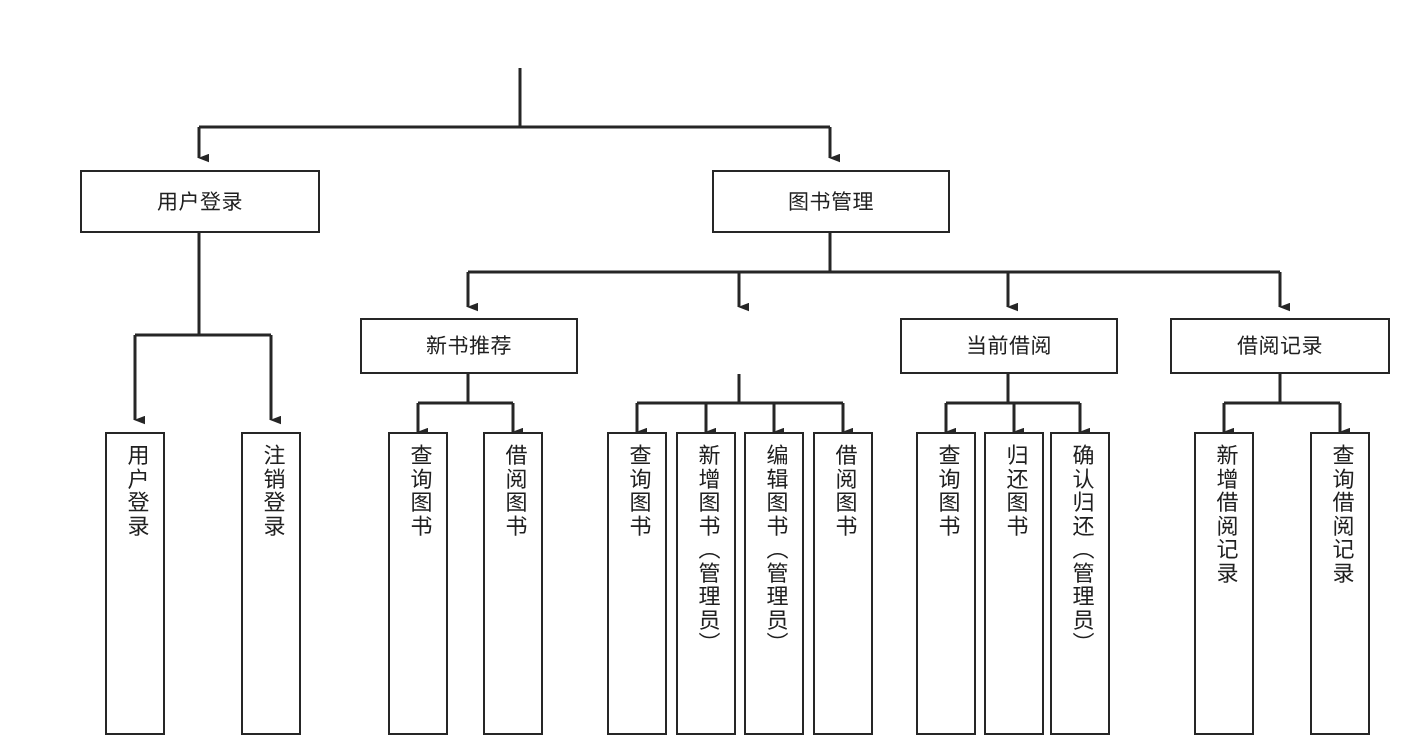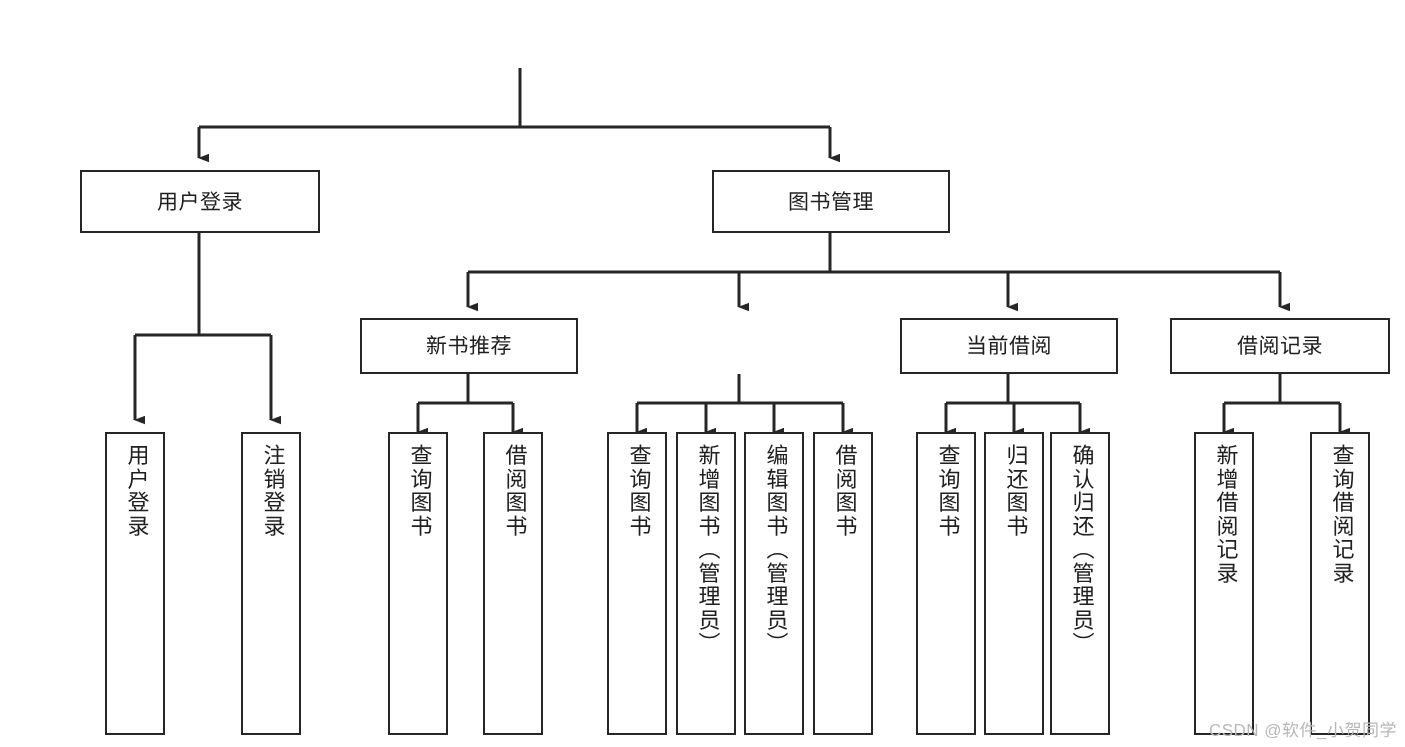--- a/index.html
+++ b/index.html
@@ -180,15 +180,14 @@
     <span class="vtext">确认归还（管理员）</span>
   </div>
 
   <div class="node node-leaf" style="left:1194px; top:432px; width:60px; height:303px;">
     <span class="vtext">新增借阅记录</span>
   </div>
   <div class="node node-leaf" style="left:1310px; top:432px; width:60px; height:303px;">
     <span class="vtext">查询借阅记录</span>
   </div>
 
-  <div class="watermark">CSDN @软件_小贺同学</div>
 
 </div>
 
 </body></html>

